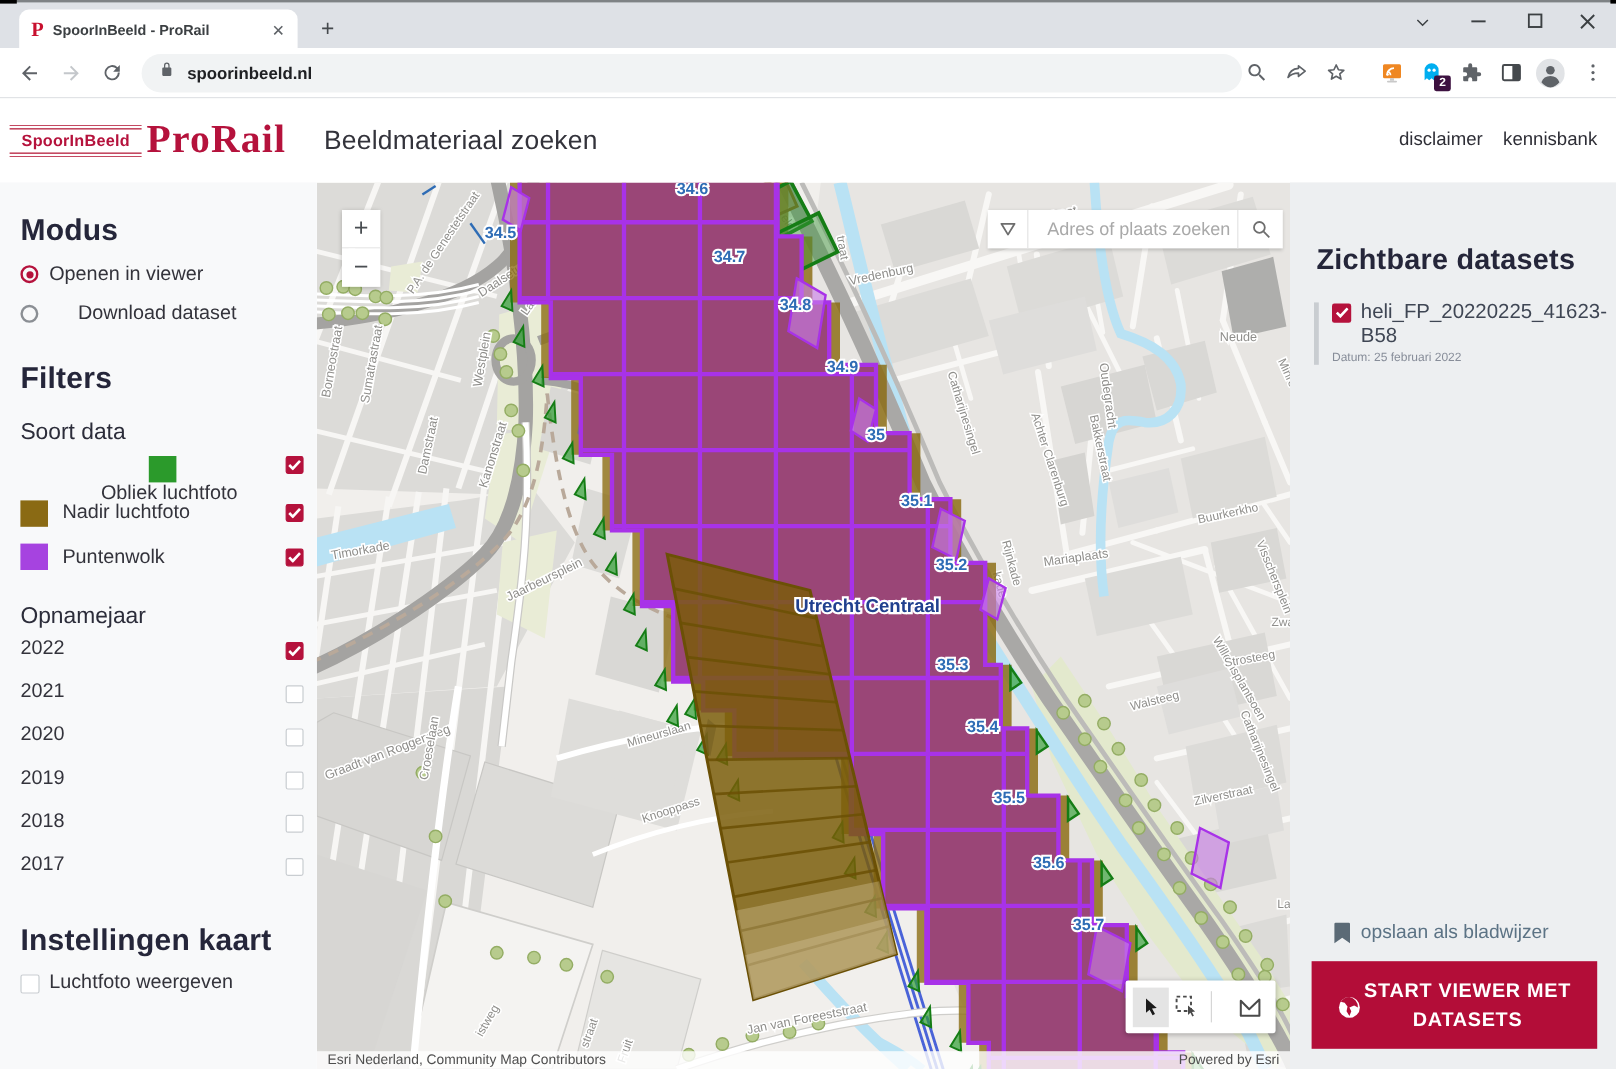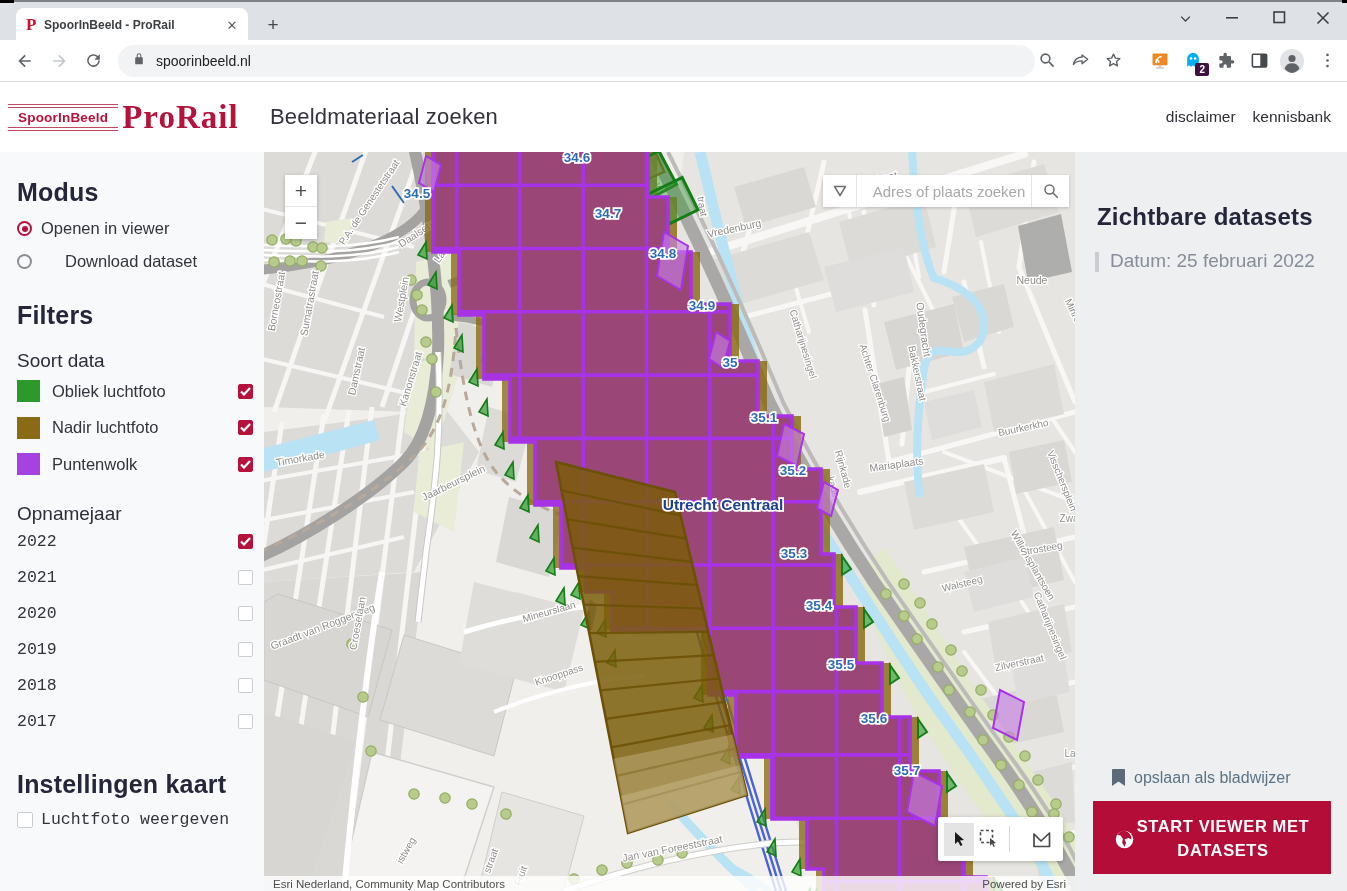--- a/index.html
+++ b/index.html
@@ -8,21 +8,21 @@
 .titlebar:after { content:""; position:absolute; right:0; top:-2px; width:5px; height:3px; background:#000; }
 .tab { position:absolute; left:16px; top:6px; width:232px; height:34px; background:#fff; border-radius:8px 8px 0 0; display:flex; align-items:center; padding:0 8px 0 10px; }
 .tab .fav { color:#c8102e; font-family:"Liberation Serif",serif; font-weight:bold; font-size:17px; width:18px; }
 .tab .ttl { font-size:12px; color:#3c4043; flex:1; white-space:nowrap; overflow:hidden;font-weight:bold; }
 .tab .cls { color:#5f6368; font-size:13px; width:16px; text-align:center; }
 .newtab { position:absolute; left:261px; top:11px; width:24px; height:24px; color:#45494d; font-size:19px; line-height:23px; text-align:center; font-weight:400;}
 .wctl { position:absolute; right:4px; top:0px; height:34px; display:flex; align-items:center; gap:30px; color:#3c4043; }
 .wctl span { font-size:14px; }
 .toolbar { height:42px; background:#fff; display:flex; align-items:center; border-bottom:1px solid #dadce0; padding:0 8px; }
 .navic { width:24px; height:24px; margin:0 5px; display:flex; align-items:center; justify-content:center; }
-.omni { flex:1; max-width:924px; height:32px; background:#f1f3f4; border-radius:16px; margin-left:8px; display:flex; align-items:center; padding:0 12px; }
+.omni { flex:1; max-width:924px; height:32px; background:#f1f3f4; border-radius:16px; margin-left:8px; display:flex; align-items:center; padding:0 12px;font-weight:bold; }
 .omni .lock { margin:0 10px 0 2px; }
 .omni .url { font-size:14px; color:#202124; }
 .tb-right { display:flex; align-items:center; margin-left:auto; gap:9px; }
 .tb-right .navic { margin:0; }
 
 .appheader { height:70px; background:#fff; display:flex; align-items:center; position:relative; }
 .logo { display:flex; align-items:center; margin-left:14px; width:244px; }
 .sib { color:#b5123c; font-weight:bold; font-size:13.5px; letter-spacing:0.2px; position:relative; padding:5px 4px; }
 .sib:before, .sib:after { content:""; position:absolute; left:-6px; right:-6px; height:4px; background:repeating-linear-gradient(180deg,#c44a62 0,#c44a62 1.2px,transparent 1.2px,transparent 2.9px); }
 .sib:before { top:-1px; }
@@ -37,27 +37,27 @@
 .right { width:272px; background:#edeff1; position:relative; }
 
 h1.side { font-size:25px; font-weight:bold; color:#25263a; letter-spacing:0.2px; line-height:1; }
 .radio-row { display:flex; align-items:center; margin-top:16px; height:15px; }
 .radio { width:15px; height:15px; border-radius:50%; border:2px solid #b5123c; position:relative; flex:none; }
 .radio.on:after { content:""; position:absolute; left:2.5px; top:2.5px; width:6px; height:6px; border-radius:50%; background:#b5123c; }
 .radio.off { border-color:#8b8f94; }
 .radio-row span { font-size:16.5px; color:#33333b; margin-left:9px; }
 h2.side { font-size:19px; color:#2c2d3a; font-weight:400; line-height:1; }
 .lrow { display:flex; align-items:center; margin-top:14.5px; position:relative; height:22px;}
-.lrow.f { margin-top:10px !important; }
+.lrow.f { margin-top:10px !important;flex-direction:column; }
 .swatch { width:23px; height:22px; flex:none; }
 .lrow .lab { font-size:16.5px; color:#33333b; margin-left:12px; }
 .cbx { position:absolute; right:0px; width:15px; height:15px; background:#fff; border:1.5px solid #c9cdd1; border-radius:2px; }
 .cbx.on { background:#b5123c; border-color:#b5123c; }
 .cbx.on svg { display:block; margin:2px auto 0; }
-.yrow { display:flex; align-items:center; margin-top:20px; position:relative; height:16px;font-family:Liberation Mono, monospace; }
+.yrow { display:flex; align-items:flex-end; margin-top:20px; position:relative; height:16px; }
 .yrow .lab { font-size:16.5px; color:#33333b; }
 .lrow:nth-of-type(1){} 
 .mapsvg { position:absolute; left:0; top:0; }
 .zoombtns { position:absolute; left:21px; top:23px; width:32px; box-shadow:0 1px 4px rgba(0,0,0,.25); }
 .zb { width:32px; height:32px; background:#fff; color:#4a4e52; font-size:21px; display:flex; align-items:center; justify-content:center; font-weight:400; }
 .zb:first-child { border-bottom:1px solid #e8e8e8; }
 .search { position:absolute; left:559px; top:23px; width:246px; height:32px; background:#fff; box-shadow:0 1px 3px rgba(0,0,0,.2); display:flex; align-items:center; }
 .search .dd { width:34px; height:32px; border-right:1px solid #e4e4e4; display:flex; align-items:center; justify-content:center; color:#6e6e6e; }
 .search .ph { flex:1; padding-left:10px; font-size:15px; color:#a9a9a9;text-align:center; }
 .search .mag { width:38px; height:32px; border-left:1px solid #e4e4e4; display:flex; align-items:center; justify-content:center; }
@@ -67,21 +67,21 @@
 .tooldiv { width:1px; height:26px; background:#d6d6d6; margin:0 5px; }
 .attrib { position:absolute; left:0; bottom:0; width:100%; height:15px; background:rgba(255,255,255,.8); font-size:11.5px; color:#4e4e4e; display:flex; justify-content:space-between; padding:1px 9px; align-items:center; }
 
 .rs-h { font-size:24px; font-weight:bold; color:#25263a; margin:51px 0 0 22px; letter-spacing:0.2px;}
 .dataset { position:relative; margin:19px 0 0 20px; padding-left:15px; }
 .dataset:before { content:""; position:absolute; left:0; top:2px; bottom:0px; width:4px; background:#c9cdd1; }
 .ds-row { display:flex; }
 .ds-cbx { width:16px; height:16px; background:#b5123c; border-radius:2px; margin-top:3px; flex:none; }
 .ds-cbx svg { display:block; margin:3px auto 0; }
 .ds-name { font-size:17px; color:#3f4654; margin-left:8px; line-height:20px; word-break:break-all; }
-.ds-date { font-size:19px; color:#878d99; margin-top:16px; }
+.ds-date { font-size:10px; color:#878d99; margin-top:3px; }
 .bookmark { position:absolute; left:36px; top:616px; display:flex; align-items:center; color:#5c7385; font-size:16px; }
 .startbtn { position:absolute; left:18px; top:649px; width:238px; height:73px; background:#b30d38; color:#fff; display:flex; align-items:center; justify-content:center; text-align:center; font-size:16.5px; font-weight:bold; letter-spacing:0.6px; line-height:24px; padding:0 18px 0 40px; }
 .startbtn .globe { position:absolute; left:22px; top:29px; }
 </style></head>
 <body>
 <div class="titlebar">
   <div class="tab">
       <span class="fav">P</span>
       <span class="ttl">SpoorInBeeld - ProRail</span>
       <span class="cls">✕</span>
@@ -640,20 +640,28 @@
         </div>
     </div>
     <div class="attrib">
         <span>Esri Nederland, Community Map Contributors</span>
         <span>Powered by Esri</span>
       </div>
   </div>
   <aside class="right">
     <div class="rs-h">Zichtbare datasets</div>
     <div class="dataset">
+      <div class="ds-row">
+        <div class="ds-cbx">
+            <svg width="11" height="9" viewBox="0 0 11 9" xmlns="http://www.w3.org/2000/svg">
+              <path d="M1 4.5l3 3L10 1" stroke="#fff" stroke-width="2.2" fill="none"></path>
+            </svg>
+          </div>
+        <div class="ds-name">heli_FP_20220225_41623-B58</div>
+      </div>
       <div class="ds-date">Datum: 25 februari 2022</div>
     </div>
     <div class="bookmark">
         <svg width="15" height="19" viewBox="0 0 15 19" xmlns="http://www.w3.org/2000/svg">
           <path d="M2 1h11a1 1 0 0 1 1 1v16l-6.5-4.5L1 18V2a1 1 0 0 1 1-1z" fill="#5b6a76"></path>
         </svg>
         <span style="margin-left:8px;">opslaan als bladwijzer</span>
       </div>
     <div class="startbtn"><span class="globe"><svg width="19" height="19" viewBox="0 0 24 24" xmlns="http://www.w3.org/2000/svg">
             <circle cx="12" cy="12" r="11" fill="#fff"></circle>

